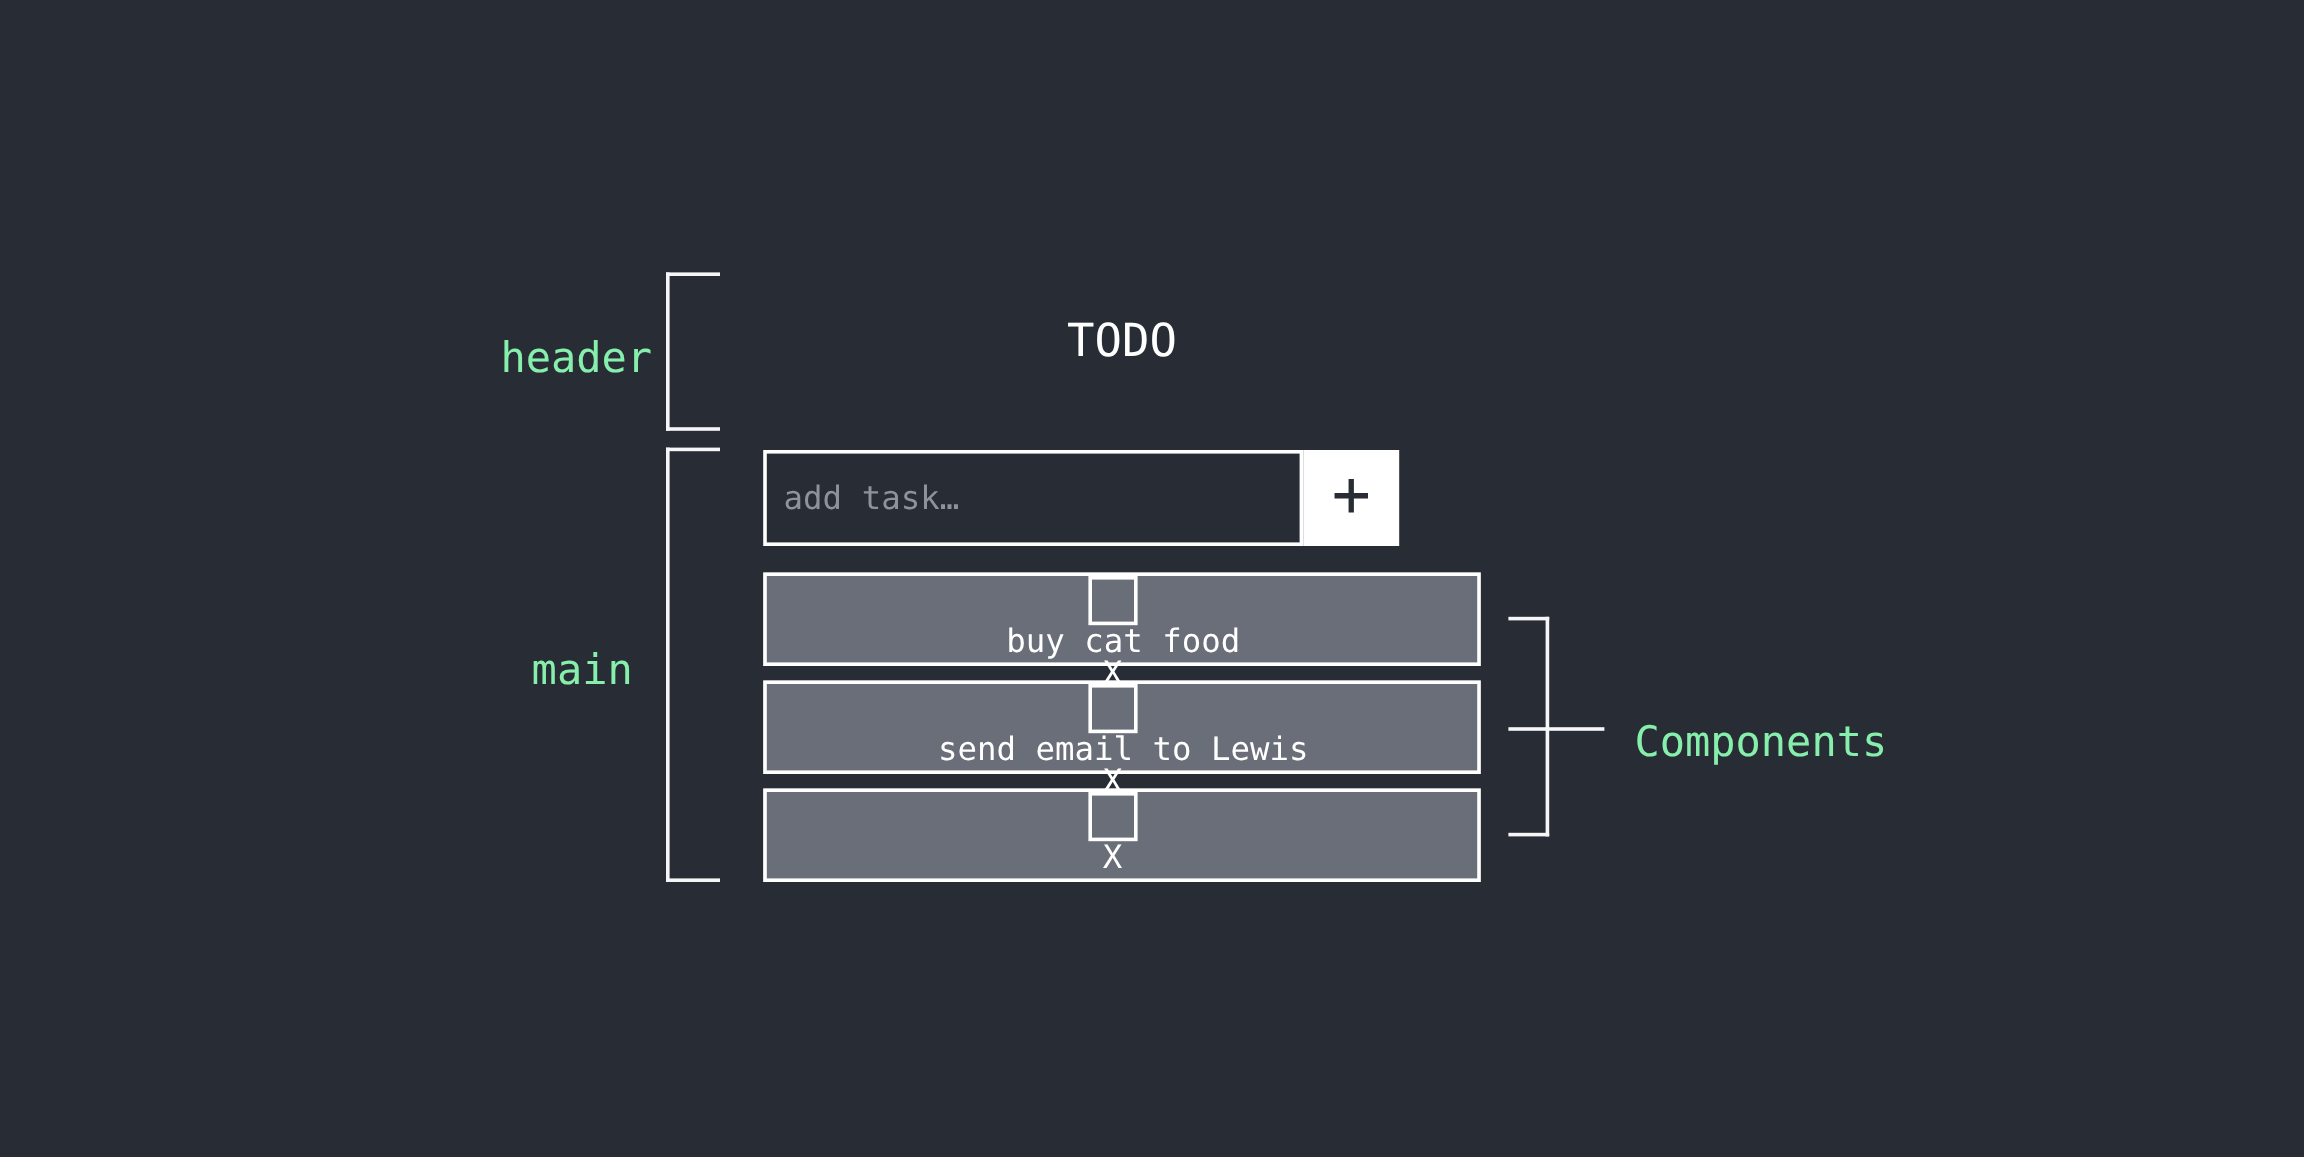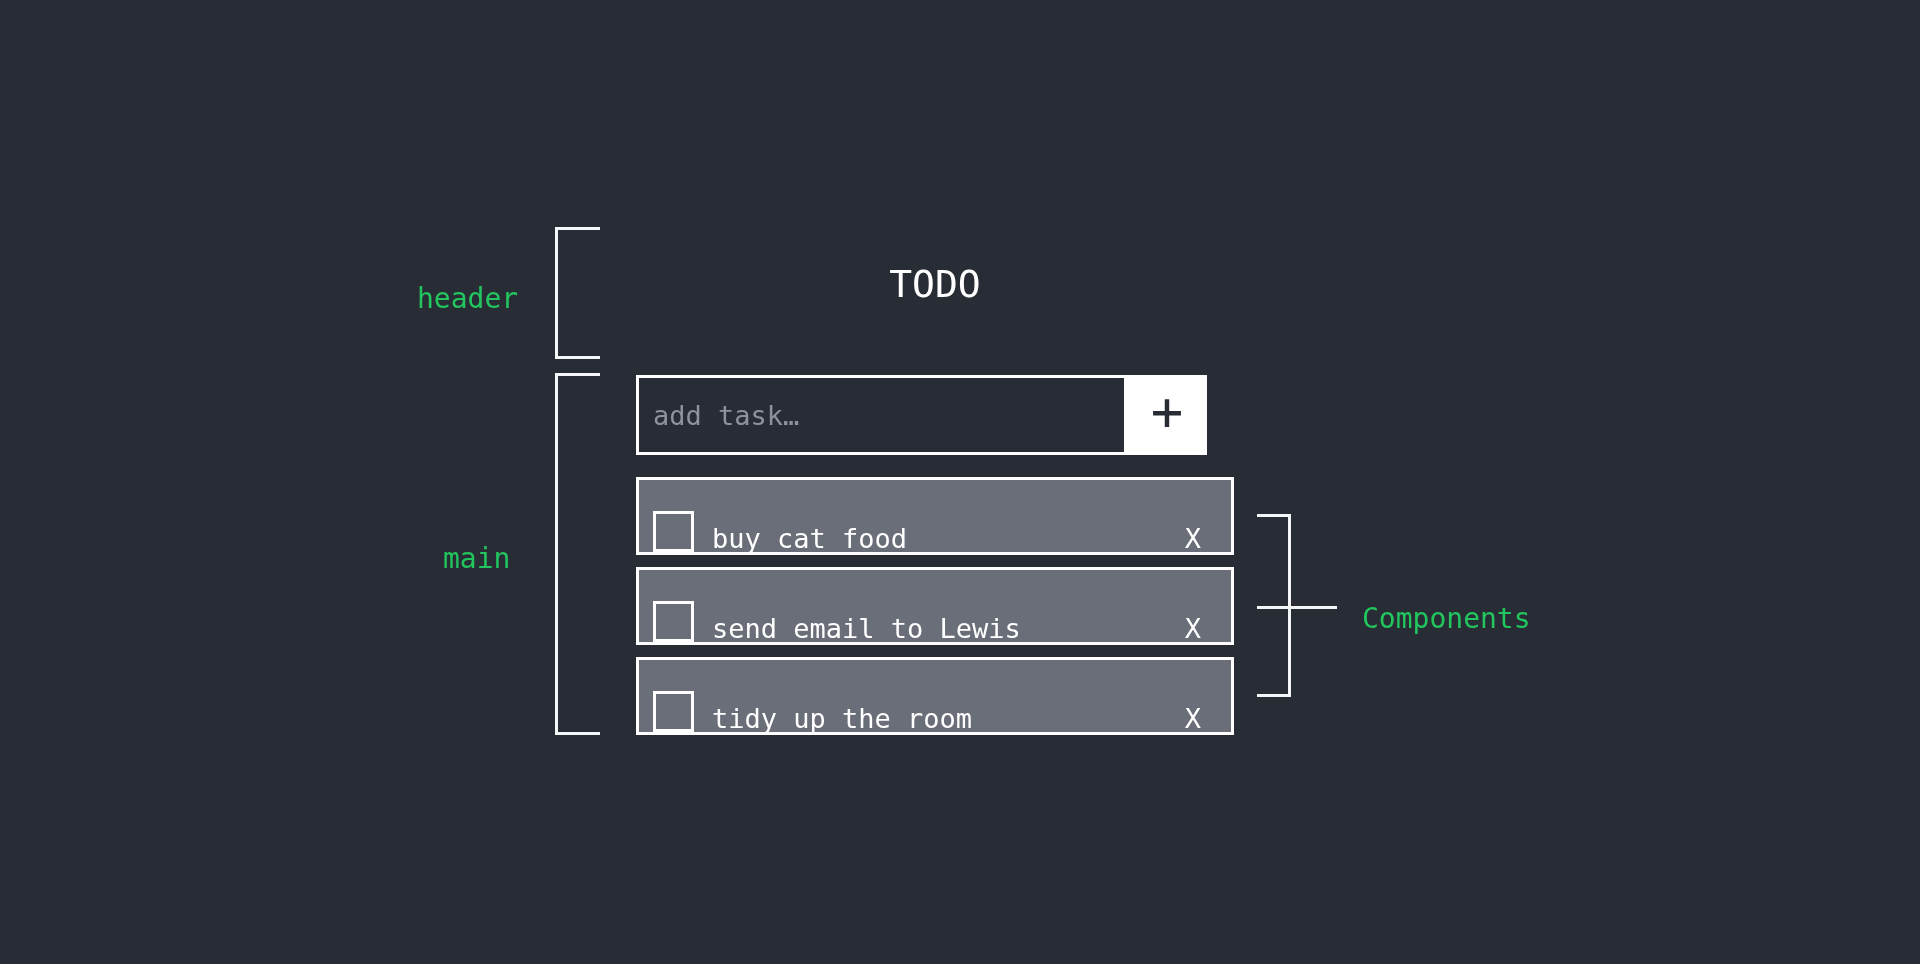--- a/index.html
+++ b/index.html
@@ -12,22 +12,22 @@
     width: 1920px;
     height: 964px;
     background: #282c34;
     font-family: "DejaVu Sans Mono", monospace;
     overflow: hidden;
   }
 
   
   .anno-label {
     position: absolute;
-    color: #22c55e;
-    font-size: 28px;
+    color: #86efac;
+    font-size: 35px;
     line-height: 34px;
     white-space: nowrap;
   }
   .header-label { left: 417px; top: 282px; }
   .main-label   { left: 443px; top: 542px; }
   .components-label { left: 1362px; top: 592px; margin-top: 10px; }
 
   
   .bracket {
     position: absolute;
@@ -63,21 +63,21 @@
     line-height: 56px;
     letter-spacing: 0;
   }
   .app {
     position: absolute;
     left: 636px; top: 375px;
     width: 598px;
   }
   .input-row {
     display: flex;
-    width: 571px;
+    width: 530px;
     height: 80px;
   }
   .task-input {
     flex: 1;
     box-sizing: border-box;
     height: 80px;
     background: transparent;
     border: 3px solid #ffffff;
     outline: none;
     color: #ffffff;
@@ -107,22 +107,23 @@
     cursor: pointer;
   }
   .todo-item {
     box-sizing: border-box;
     width: 598px;
     height: 78px;
     margin-top: 12px;
     background: #6a6e78;
     border: 3px solid #ffffff;
     display: flex;
-    align-items: flex-end;
+    align-items: center;
     padding: 0 30px 0 14px;
+    flex-direction: column;
   }
   .todo-item.first { margin-top: 22px; }
   .todo-checkbox {
     box-sizing: border-box;
     width: 41px;
     height: 41px;
     border: 3px solid #ffffff;
     background: transparent;
     flex: 0 0 auto;
     cursor: pointer;
@@ -170,21 +171,20 @@
     </div>
 
     <div class="todo-item">
       <span class="todo-checkbox"></span>
       <span class="todo-text">send email to Lewis</span>
       <span class="todo-delete">X</span>
     </div>
 
     <div class="todo-item">
       <span class="todo-checkbox"></span>
-      <span class="todo-text">tidy up the room</span>
       <span class="todo-delete">X</span>
     </div>
 
   </div>
 
   <div class="bracket components-bracket"></div>
   <div class="components-stub"></div>
   <div class="anno-label components-label">Components</div>
 
 </div>

